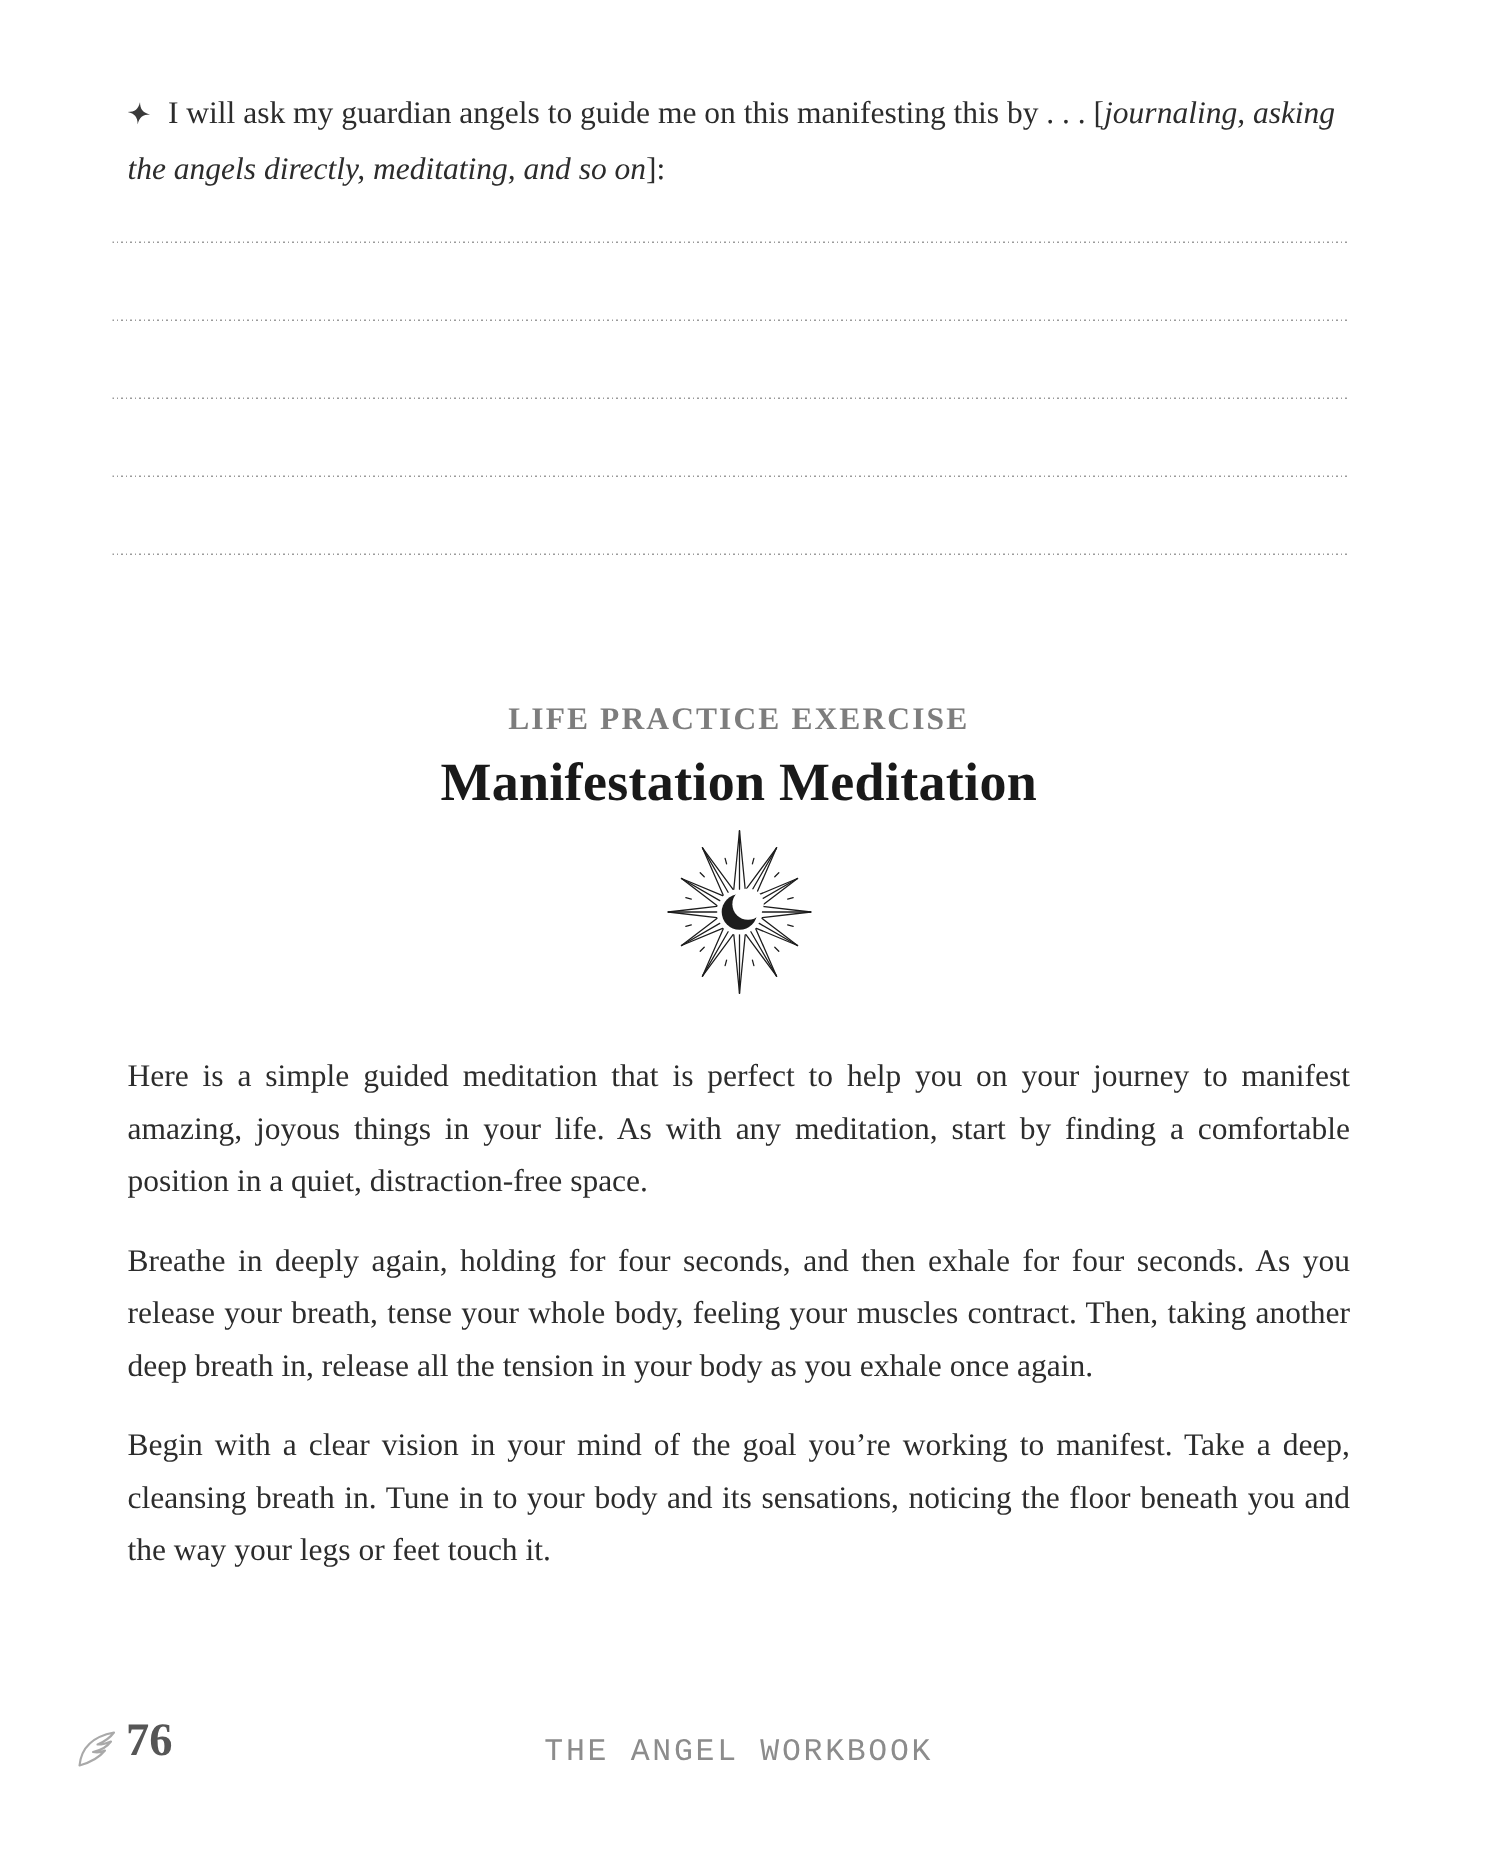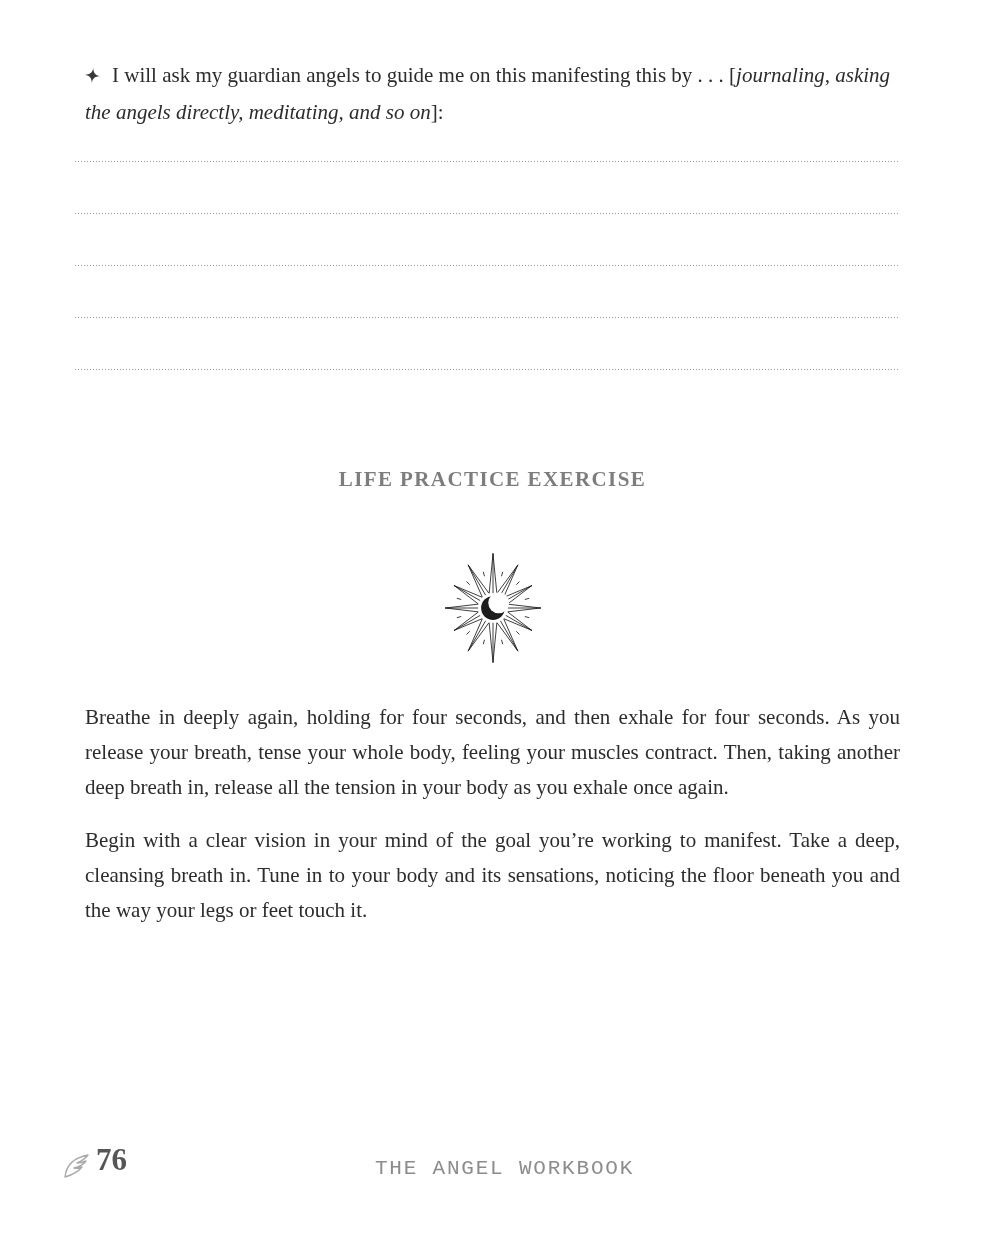--- a/index.html
+++ b/index.html
@@ -41,21 +41,21 @@
   .ornament svg line{stroke:var(--ornament-ink,#1d1d1d);stroke-width:.9;stroke-linecap:round;}
   
   .body-copy{
     position:absolute;left:85px;width:815px;top:700px;
     font-size:21px;line-height:35px;
     color:var(--body-text,#2c2c2c);
     text-align:justify;
   }
   .body-copy p{margin:0 0 18px 0;}
   
-  .footer{position:absolute;left:12px;width:924px;top:1142px;height:50px;}
+  .footer{position:absolute;left:0;width:924px;top:1142px;height:50px;}
   .wing{position:absolute;left:50px;top:10px;}
   .pagenum{
     position:absolute;left:84px;top:0px;
     font-size:31px;font-weight:bold;
     color:var(--page-number,#565656);
   }
   .running-head{
     position:absolute;left:85px;width:815px;top:15px;text-align:center;
     font-size:21px;letter-spacing:1.8px;
     color:var(--running-head,#8c8c8c);
@@ -76,20 +76,21 @@
   <div class="writing-lines">
       <div class="writing-line"></div>
       <div class="writing-line"></div>
       <div class="writing-line"></div>
       <div class="writing-line"></div>
       <div class="writing-line"></div>
     </div>
 
   <div class="exercise-head">
     <div class="kicker">LIFE PRACTICE EXERCISE</div>
+    <div class="title">Manifestation Meditation</div>
   </div>
 
   <div class="ornament">
     <svg viewBox="0 0 120 120" width="114" height="114" aria-hidden="true">
       <g id="rays">
           <line x1="110" y1="60" x2="76" y2="56"></line>
           <line x1="110" y1="60" x2="76" y2="60"></line>
           <line x1="110" y1="60" x2="76" y2="64"></line>
           <line x1="93.8074039201174" y1="69.05866657858823" x2="97.67110722527366" y2="70.09394275899831" stroke-width="1.2"></line>
           <line x1="100.70319397786862" y1="83.5" x2="75.85640646055101" y2="64.53589838486225"></line>
@@ -139,20 +140,21 @@
         </g>
       <g>
         <circle cx="60" cy="60" r="15" fill="#ffffff"></circle>
         <circle cx="60" cy="60" r="12.5" fill="#1d1d1d"></circle>
         <circle cx="66" cy="54.5" r="11" fill="#ffffff"></circle>
       </g>
     </svg>
   </div>
 
   <div class="body-copy">
+    <p>Here is a simple guided meditation that is perfect to help you on your journey to manifest amazing, joyous things in your life. As with any meditation, start by finding a comfortable position in a quiet, distraction-free space.</p>
     <p>Breathe in deeply again, holding for four seconds, and then exhale for four seconds. As you release your breath, tense your whole body, feeling your muscles contract. Then, taking another deep breath in, release all the tension in your body as you exhale once again.</p>
     <p>Begin with a clear vision in your mind of the goal you’re working to manifest. Take a deep, cleansing breath in. Tune in to your body and its sensations, noticing the floor beneath you and the way your legs or feet touch it.</p>
   </div>
 
   <div class="footer">
     <span class="wing"><svg viewBox="0 0 30 30" width="30" height="30" aria-hidden="true">
           <path d="M3 25 C4 15 10 6 26 3 C23 7 20 9 15 11 C19 11 22 10 24 9 C21 13 17 15 12 16 C15 16.5 18 16 20 15 C16 20 10 23 3 25 Z" fill="none" stroke="#a9a9a9" stroke-width="1.4" stroke-linejoin="round"></path>
         </svg></span>
     <span class="pagenum">76</span>
     <div class="running-head">THE ANGEL WORKBOOK</div>

